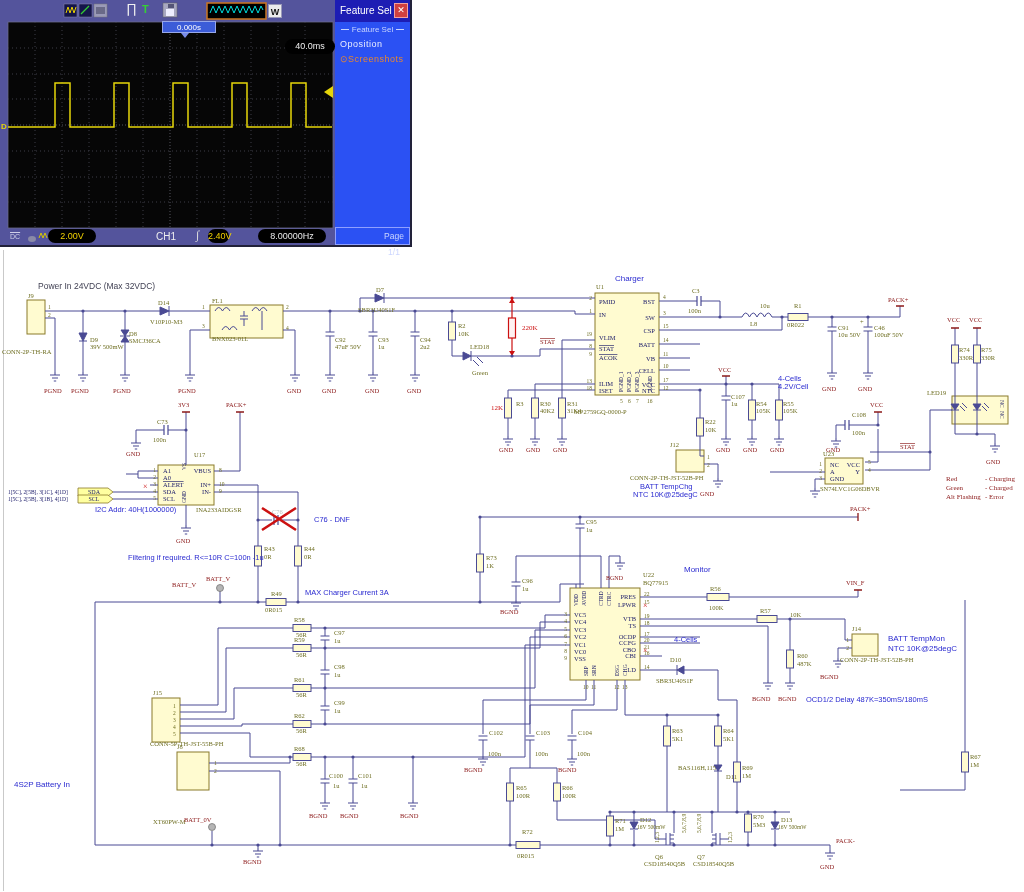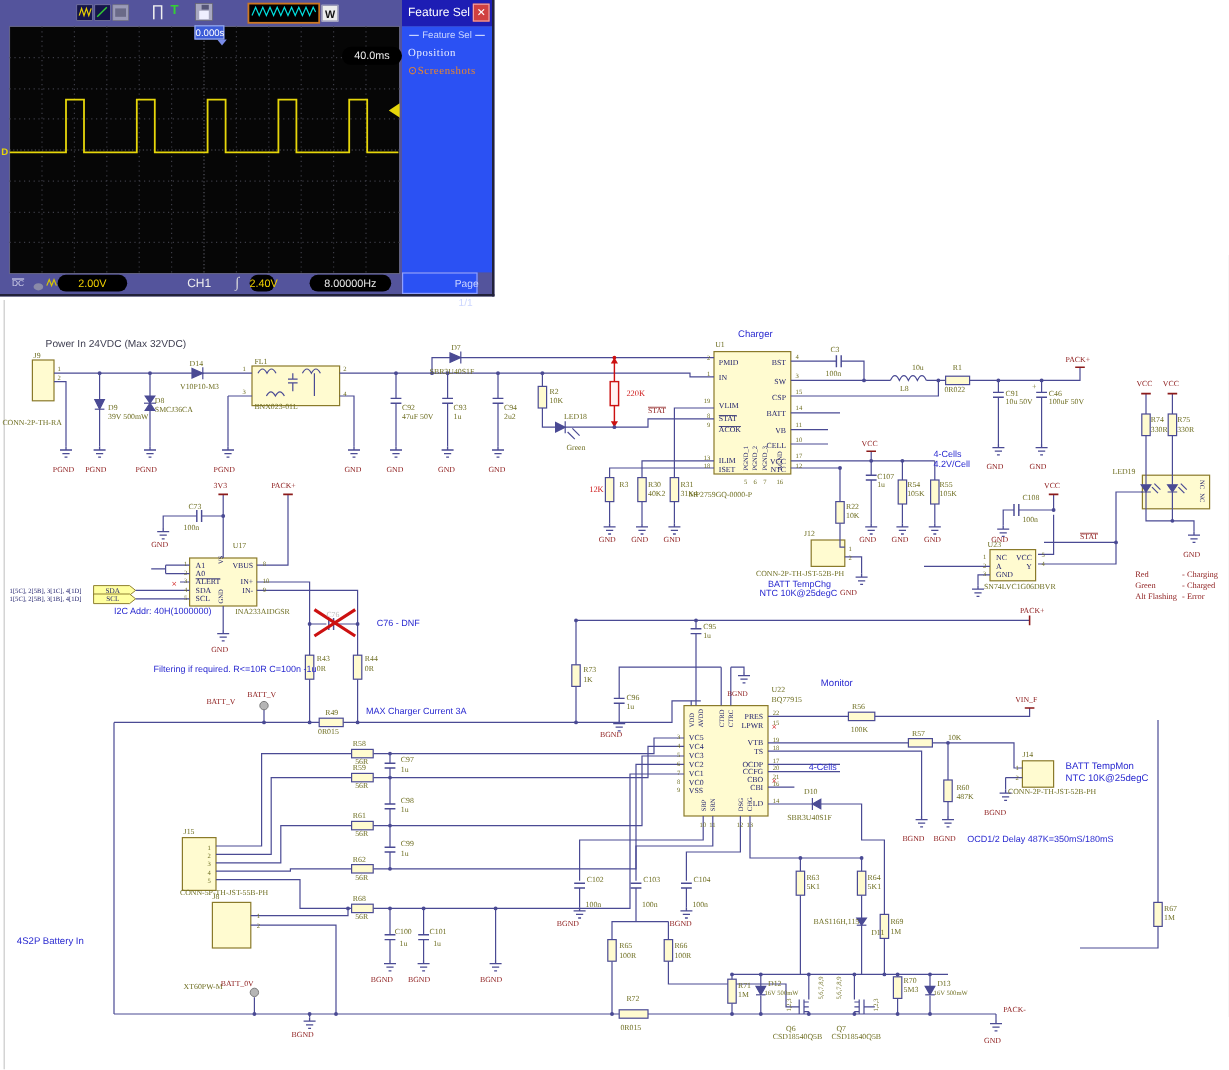--- a/index.html
+++ b/index.html
@@ -35,33 +35,33 @@
   .ov{text-decoration:overline;}
   
   .scope{position:absolute;left:0;top:0;width:410px;height:245px;background:#54549c;z-index:3;border-right:2px solid #22223a;border-bottom:2px solid #22223a;}
   .sc-svg{position:absolute;left:0;top:0;}
   .sc-title{position:absolute;left:335px;top:0;width:75px;height:22px;background:#1d1db4;color:#ffffff;font-size:10px;line-height:21px;padding-left:5px;box-sizing:border-box;}
   .sc-close{position:absolute;left:394px;top:3px;width:14px;height:15px;background:#d04040;border:1px solid #f0a0a0;color:#fff;font-size:9px;line-height:13px;text-align:center;padding:0;cursor:default;}
   .tb-pulse{position:absolute;left:126px;top:1px;color:#f0f0f0;font-size:13px;}
   .tb-t{position:absolute;left:142px;top:3px;color:#35d035;font-size:11px;font-weight:bold;}
   .tb-w{position:absolute;left:268px;top:4px;width:14px;height:14px;background:#ececec;border:1px solid #9a9ab8;color:#111;font-size:9px;font-weight:bold;text-align:center;line-height:14px;box-sizing:border-box;}
   .tb-time{position:absolute;left:285px;top:3px;width:50px;height:15px;background:#000;border-radius:8px;color:#ededed;font-size:9px;text-align:center;line-height:15px;margin-top:36px;}
-  .tb-offset{position:absolute;left:162px;top:21px;width:25px;height:12px;background:#3c5cd8;border:1px solid #98a8e8;color:#fff;font-size:8px;line-height:11px;text-align:center;box-sizing:border-box;}
+  .tb-offset{position:absolute;left:162px;top:21px;width:54px;height:12px;background:#3c5cd8;border:1px solid #98a8e8;color:#fff;font-size:8px;line-height:11px;text-align:center;box-sizing:border-box;}
   .sc-menu{position:absolute;left:335px;top:22px;width:75px;height:205px;background:#2b51f3;}
   .sc-menu-header{display:flex;align-items:center;justify-content:center;gap:3px;color:#c8d4ff;font-size:8px;padding-top:3px;}
   .sc-menu-header .dash{width:8px;height:1px;background:#c8d4ff;}
-  .sc-menu-item{font-size:9px;padding:5px 0 0 5px;letter-spacing:0.5px;font-family:Liberation Serif, serif;}
+  .sc-menu-item{font-size:9px;padding:5px 0 0 5px;letter-spacing:0.5px;}
   .mi-white{color:#e8ecff;}
   .mi-orange{color:#e8862e;}
   .pill{position:absolute;height:14px;background:#000;border-radius:8px;text-align:center;line-height:14px;font-size:9px;}
   .bb-dc{position:absolute;left:10px;top:233px;color:#cfcfe8;font-size:7px;text-decoration:overline;}
   .bb-blob{position:absolute;left:28px;top:236px;width:8px;height:6px;background:#8a8aa8;border-radius:50%;}
   .bb-ch{position:absolute;left:156px;top:231px;color:#efefef;font-size:10px;}
   .bb-slope{position:absolute;left:196px;top:228px;color:#ddd;font-size:12px;font-family:"Liberation Serif",serif;font-style:italic;}
-  .sc-page{position:absolute;left:335px;top:227px;width:63px;height:18px;background:#2b51f3;border:1px solid #8fa0ff;color:#ccd6ff;font-size:8.5px;text-align:center;line-height:16px;box-sizing:border-box;padding-left:43px;}
+  .sc-page{position:absolute;left:335px;top:227px;width:75px;height:18px;background:#2b51f3;border:1px solid #8fa0ff;color:#ccd6ff;font-size:8.5px;text-align:center;line-height:16px;box-sizing:border-box;padding-left:43px;}
 </style>
 </head>
 <body>
 
 <div class="page">
 
   <svg id="schem" width="1024" height="892" viewBox="0 0 1024 892">
     <defs>
       <g id="g-gnd">
           <path d="M0,0 V3 M-5,3 H5 M-3,6 H3 M-1.2,9 H1.2"></path>
@@ -700,21 +700,21 @@
           <span class="dash"></span>
           <span>Feature Sel</span>
           <span class="dash"></span>
         </div>
       <div class="sc-menu-item mi-white"><span>O</span><span>position</span></div>
       <div class="sc-menu-item mi-orange"><span>⊙</span><span>Screenshots</span></div>
     </div>
 
     <div class="bb-dc">DC</div>
     <div class="bb-blob"></div>
-    <div class="pill" style="left:48px;top:229px;width:58px;color:#f0d000;">2.00V</div>
+    <div class="pill" style="left:48px;top:229px;width:48px;color:#f0d000;">2.00V</div>
     <div class="bb-ch">CH1</div>
     <div class="bb-slope">∫</div>
     <div class="pill" style="left:208px;top:229px;width:21px;color:#f0d000;">2.40V</div>
     <div class="pill" style="left:258px;top:229px;width:68px;color:#e8e8e8;">8.00000Hz</div>
     <div class="sc-page">Page 1/1</div>
   </div>
 
 </div>
 
 </body></html>

